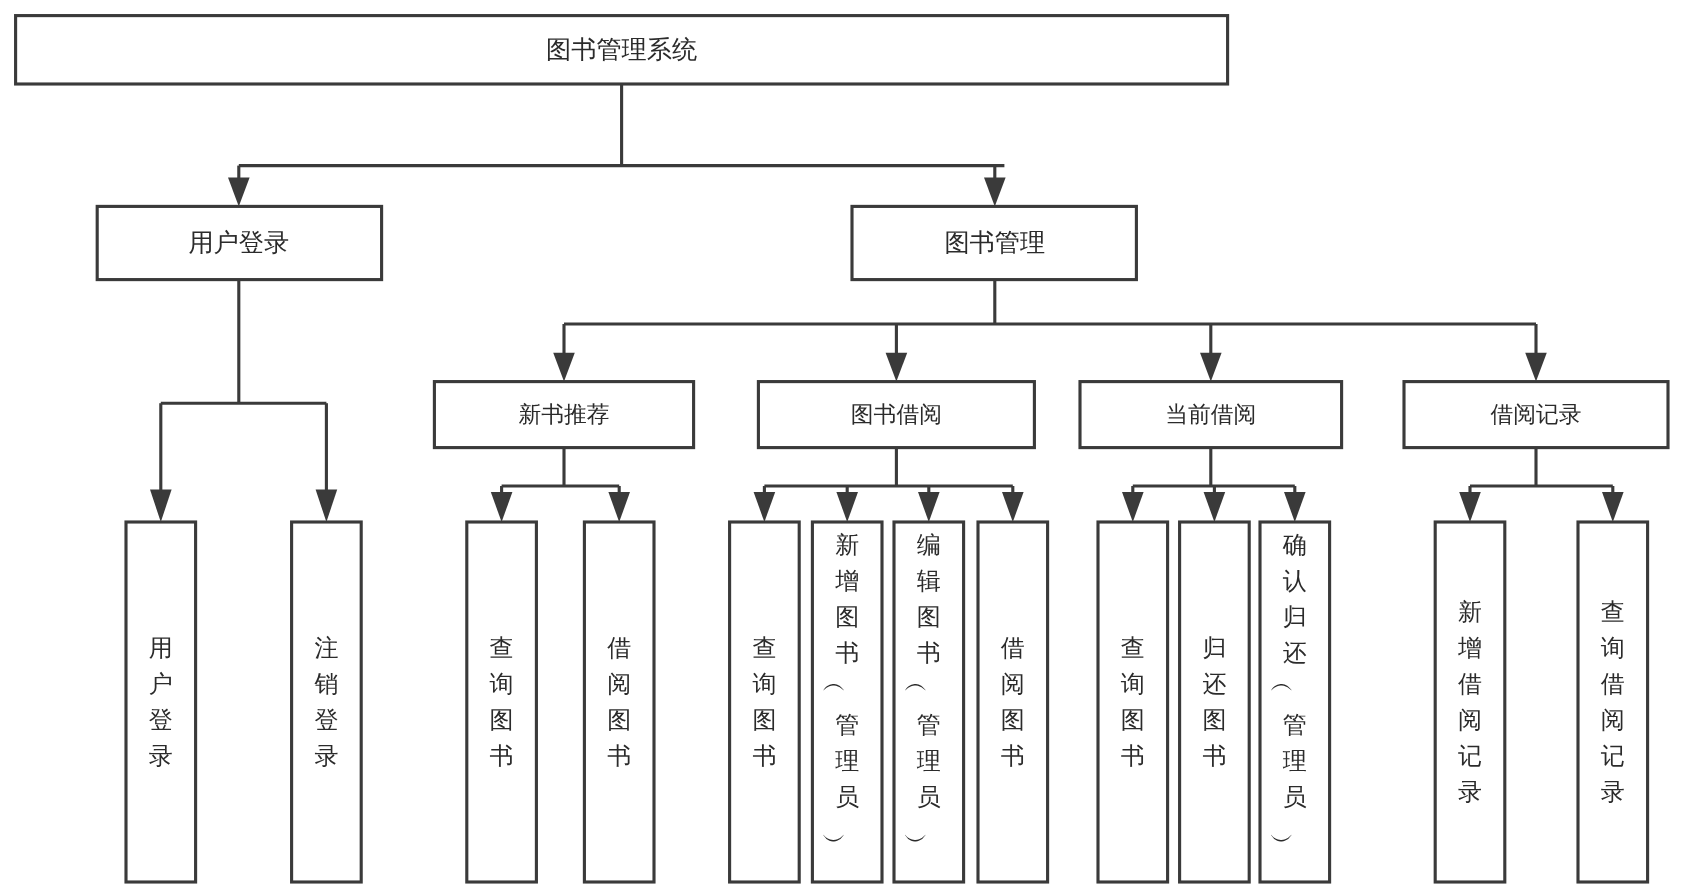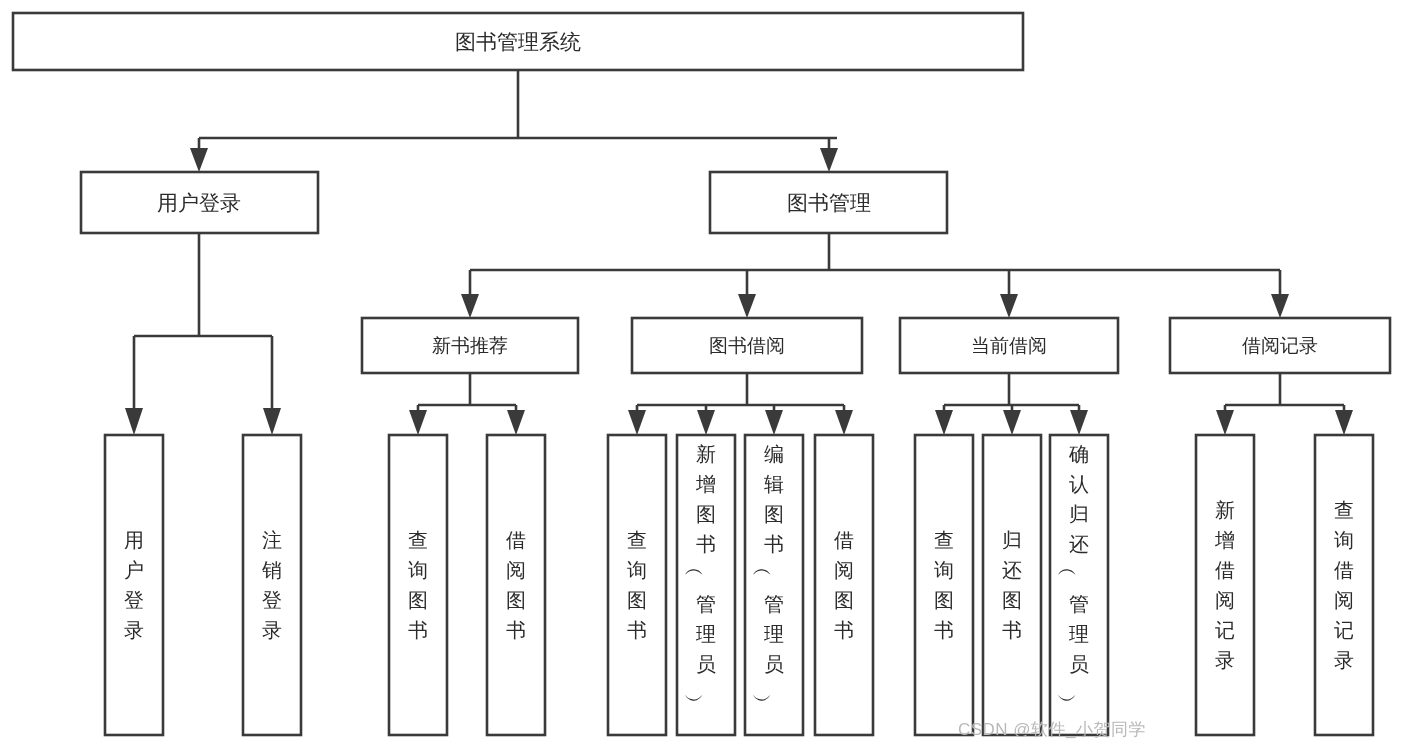--- a/index.html
+++ b/index.html
@@ -221,14 +221,13 @@
           <text class="vlabel" x="1225" y="517"><tspan x="1225">新</tspan><tspan x="1225" dy="30">增</tspan><tspan x="1225" dy="30">借</tspan><tspan x="1225" dy="30">阅</tspan><tspan x="1225" dy="30">记</tspan><tspan x="1225" dy="30">录</tspan></text>
         </g>
         <g>
           <rect class="nodebox" x="1315" y="435" width="58" height="300"></rect>
           <text class="vlabel" x="1344" y="517"><tspan x="1344">查</tspan><tspan x="1344" dy="30">询</tspan><tspan x="1344" dy="30">借</tspan><tspan x="1344" dy="30">阅</tspan><tspan x="1344" dy="30">记</tspan><tspan x="1344" dy="30">录</tspan></text>
         </g>
       </g>
 
   </svg>
 
-  <div class="watermark">CSDN @软件_小贺同学</div>
 </div>
 
 </body></html>

